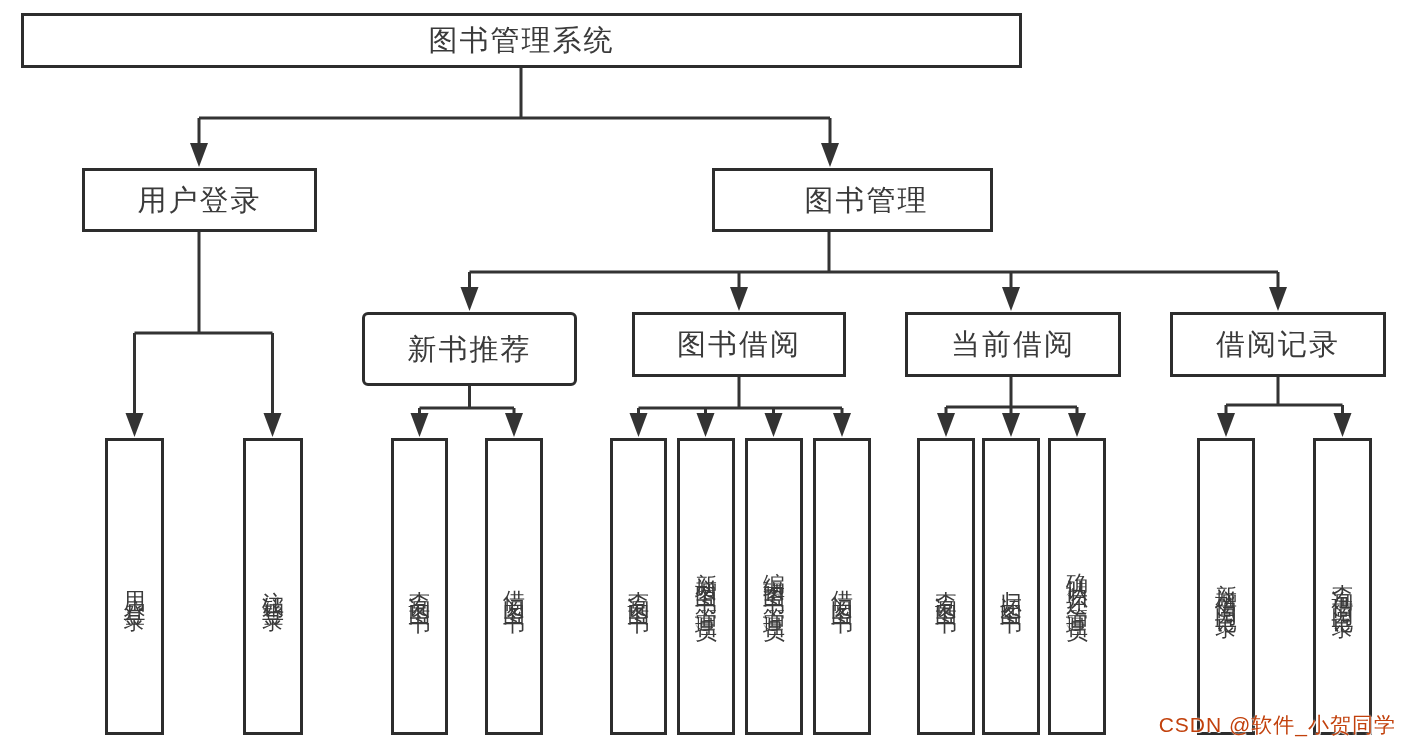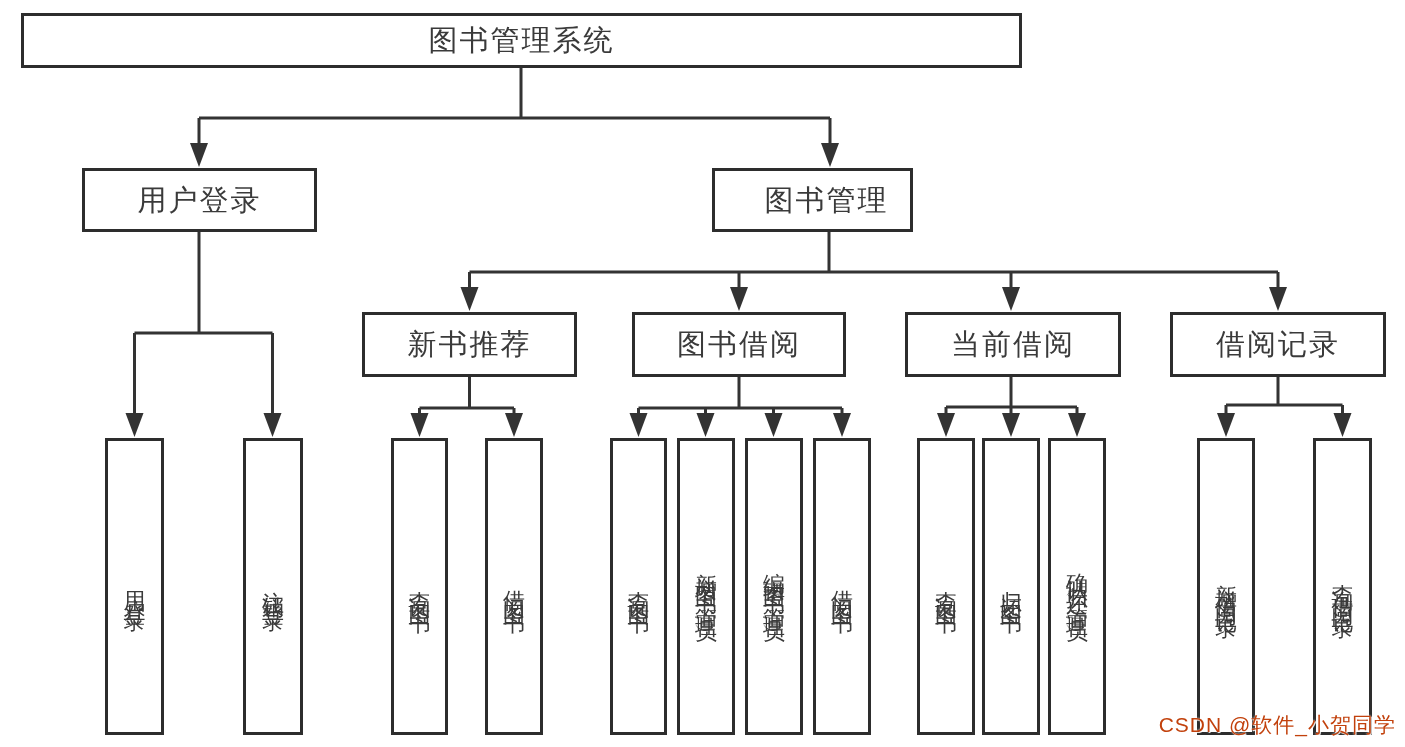--- a/index.html
+++ b/index.html
@@ -94,25 +94,25 @@
     </g>
   </svg>
 
   <div class="node" style="left:21px; top:13px; width:1001px; height:55px;">
     <span>图书管理系统</span>
   </div>
 
   <div class="node" style="left:82px; top:168px; width:235px; height:64px;">
     <span>用户登录</span>
   </div>
-  <div class="node" style="left:712px; top:168px; width:201px; height:64px;padding-left:28px;">
+  <div class="node" style="left:712px; top:168px; width:281px; height:64px;padding-left:28px;">
     <span>图书管理</span>
   </div>
 
-  <div class="node" style="left:362px; top:312px; width:215px; height:65px;">
+  <div class="node" style="left:362px; top:312px; width:215px; height:74px;border-radius:6px;">
     <span>新书推荐</span>
   </div>
   <div class="node" style="left:632px; top:312px; width:214px; height:65px;">
     <span>图书借阅</span>
   </div>
   <div class="node" style="left:905px; top:312px; width:216px; height:65px;">
     <span>当前借阅</span>
   </div>
   <div class="node" style="left:1170px; top:312px; width:216px; height:65px;">
     <span>借阅记录</span>

